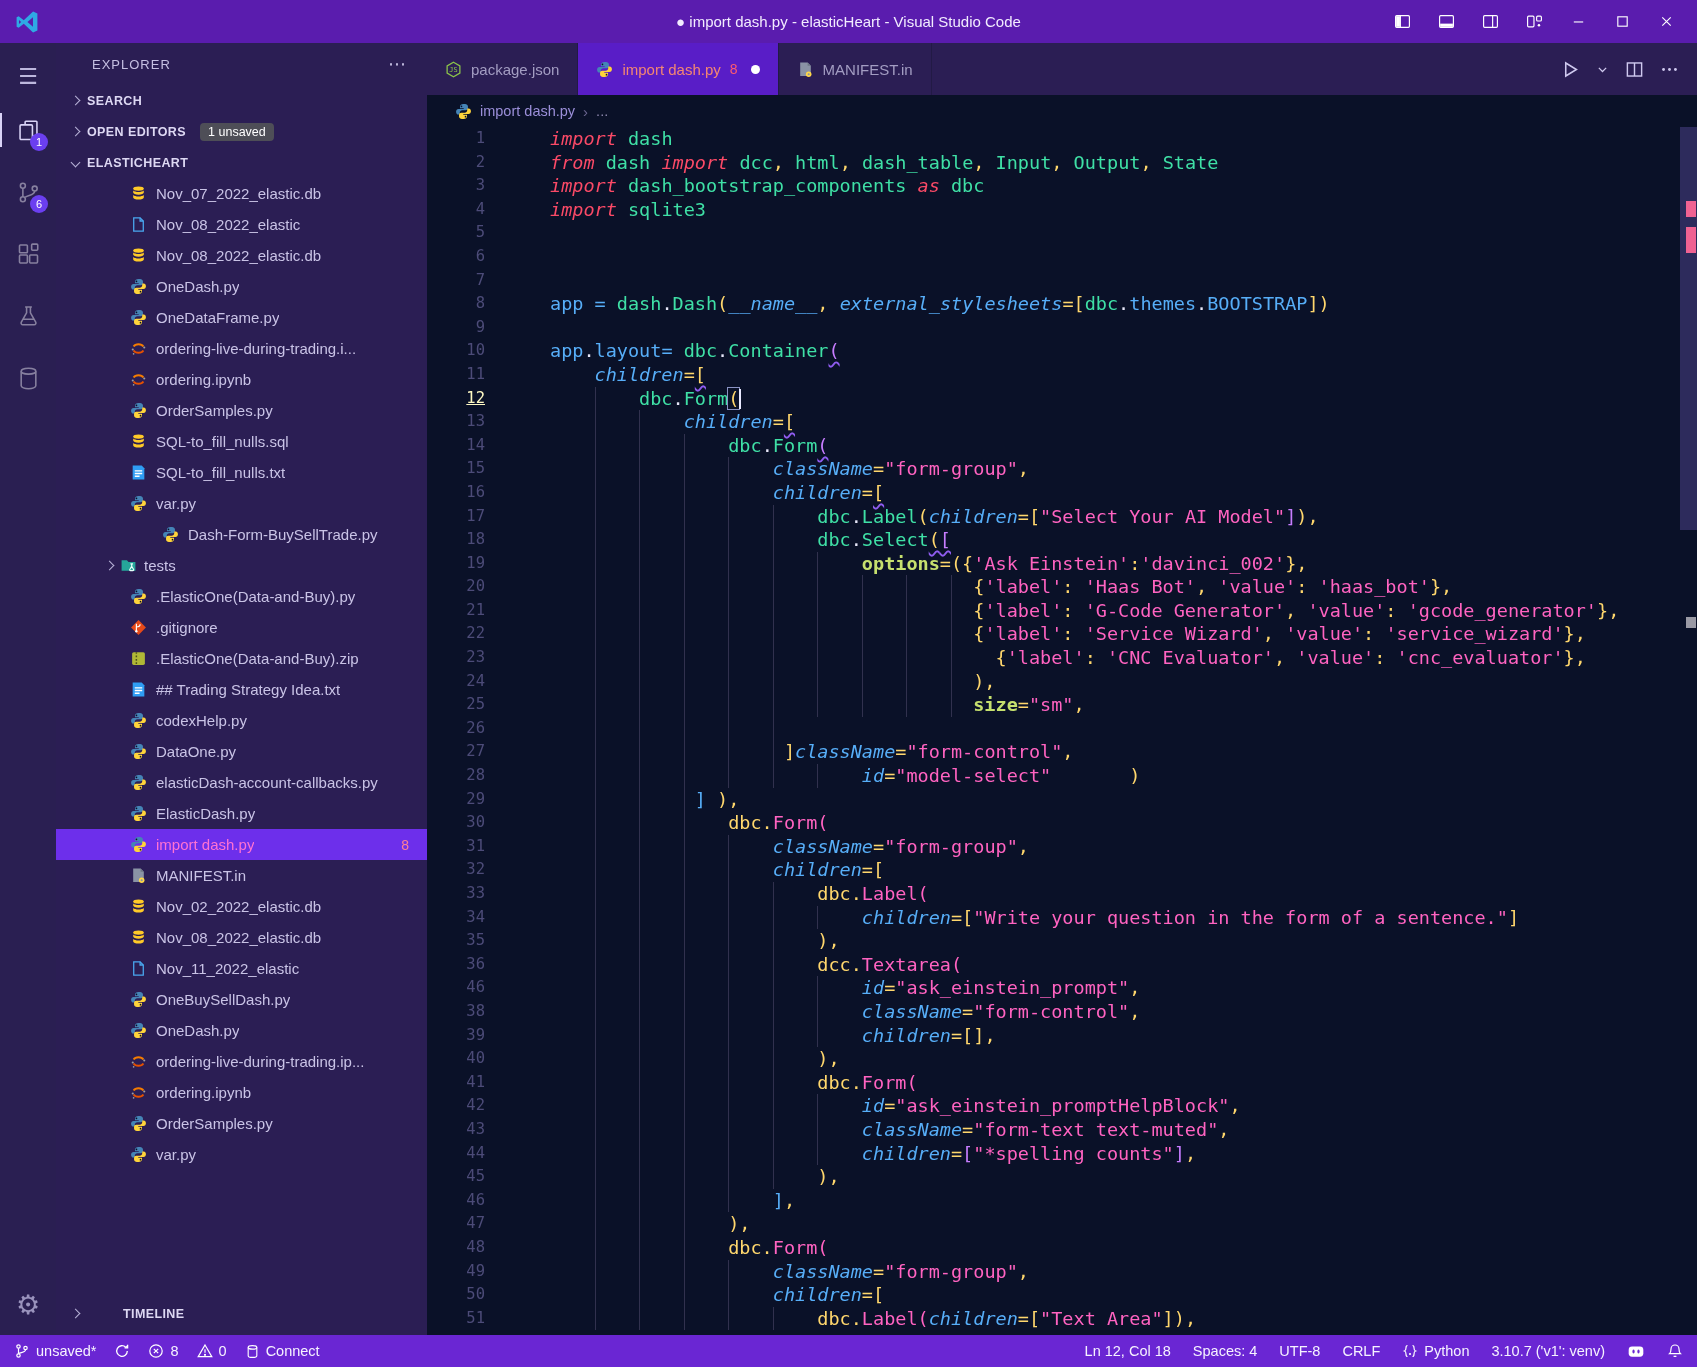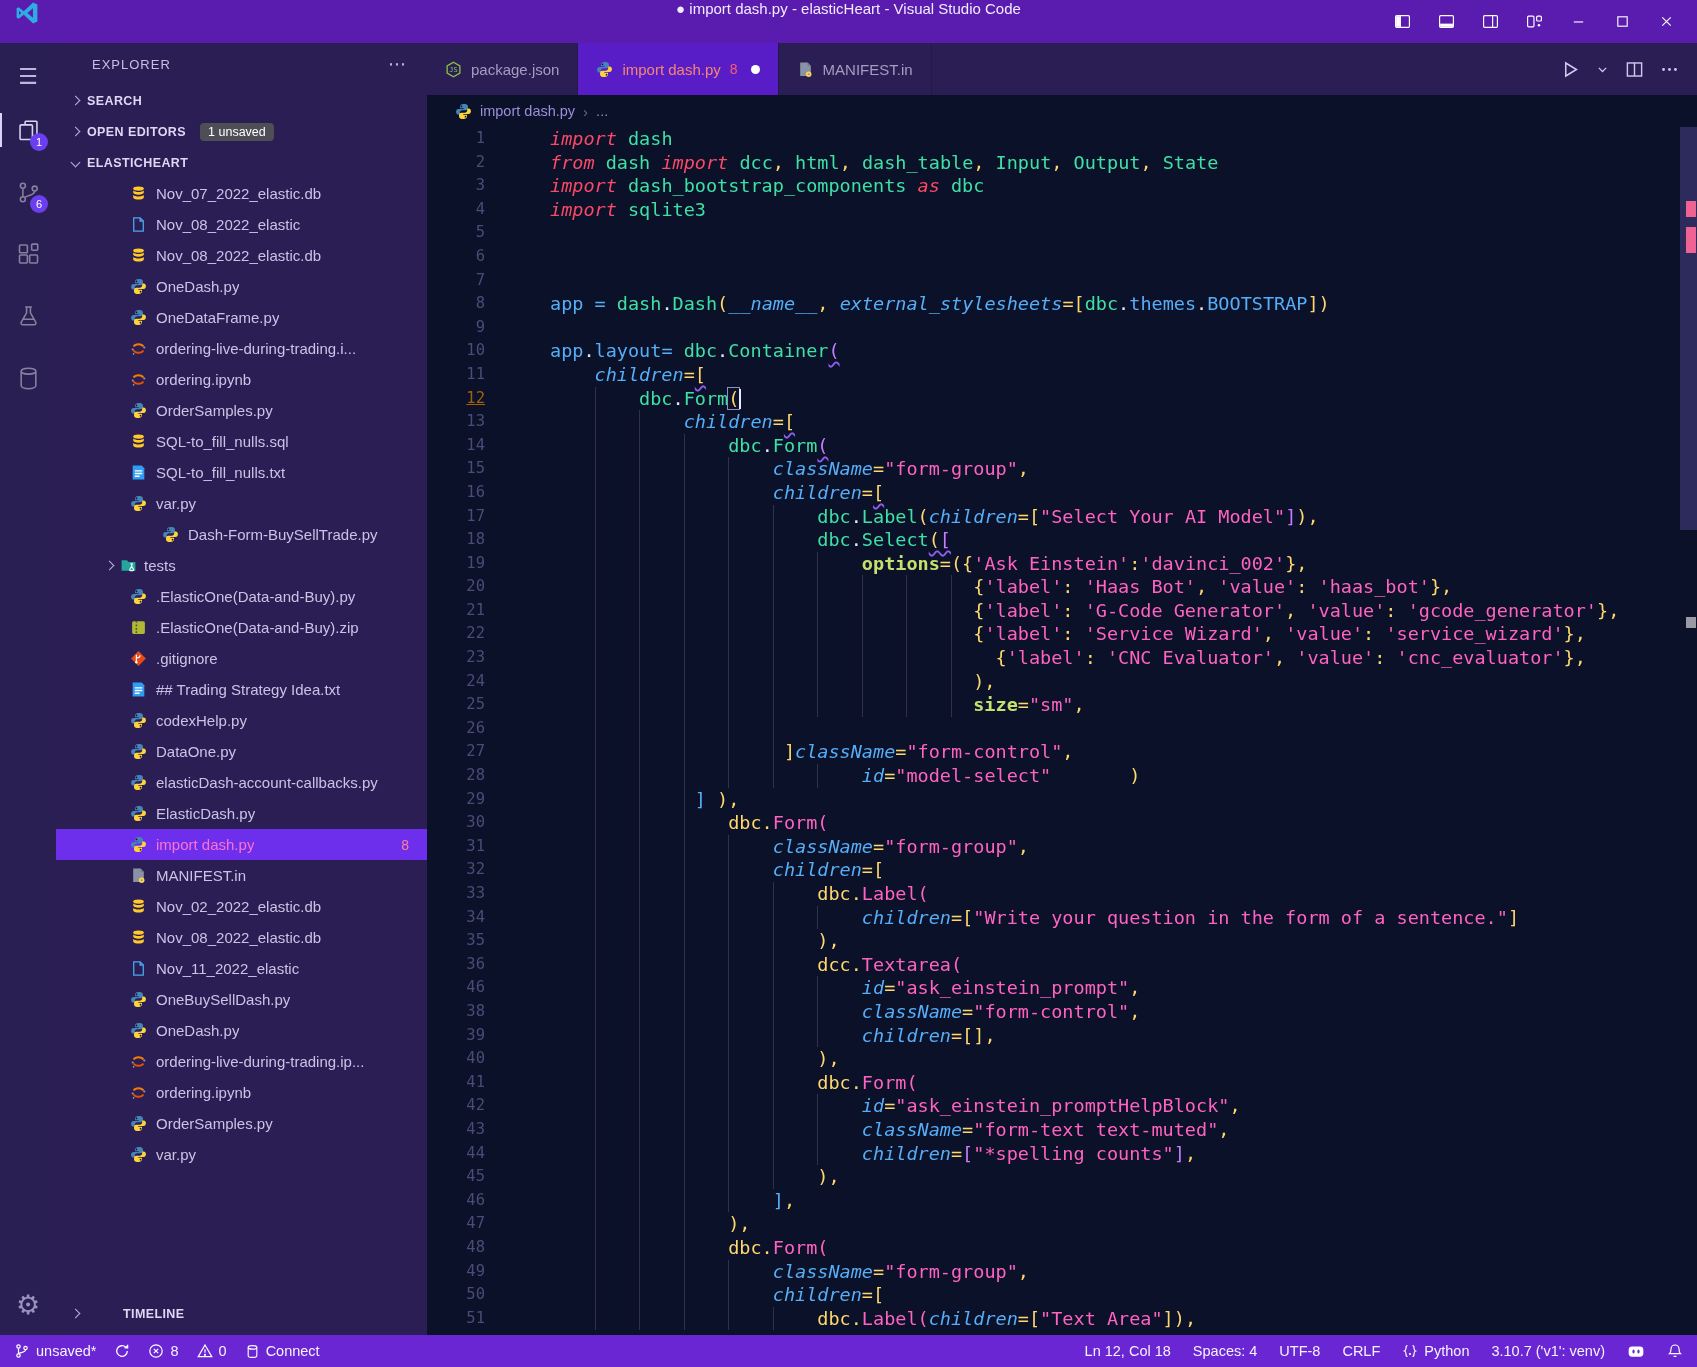--- a/index.html
+++ b/index.html
@@ -1,21 +1,21 @@
 <!DOCTYPE html>
 <html><head>
 <meta charset="utf-8">
 <style>
   * { margin:0; padding:0; box-sizing:border-box; }
   html,body { background:#000; }
   .window { position:relative; width:1697px; height:1367px; overflow:hidden;
             font-family:"Liberation Sans", sans-serif; background:#0a1128; }
 
   
-  .titlebar { height:43px; background:#5a1cae; display:flex; position:relative; color:#fff; }
+  .titlebar { height:43px; background:#5a1cae; display:flex; align-items:center; position:relative; color:#fff; }
   .vscode-logo { margin-left:14px; width:26px; height:26px; }
   .win-title { position:absolute; left:0; right:0; text-align:center; font-size:15px; color:#f2ecff; pointer-events:none; }
   .win-controls { margin-left:auto; display:flex; align-items:center; gap:26px; padding-right:22px; z-index:2; }
   .win-controls .wc { width:18px; height:18px; display:flex; align-items:center; justify-content:center; color:#fff; font-size:15px; }
 
   
   .body { display:flex; height:1292px; }
 
   .activitybar { width:56px; background:#2a1f52; display:flex; flex-direction:column; align-items:center; padding-top:12px; }
   .ab-menu { color:#bdb7dd; font-size:22px; height:44px; display:flex; align-items:center; }
@@ -58,21 +58,21 @@
   .editor-actions .ea { display:flex; align-items:center; }
 
   .breadcrumb { height:32px; display:flex; align-items:center; gap:8px; padding-left:28px; font-size:14.5px; color:#9b8fd9; background:#0a1128; }
   .breadcrumb .sep { color:#6b6590; font-size:15px; }
   .breadcrumb .more { color:#8d87ad; }
 
   
   .code { position:relative; flex:1; overflow:hidden; }
   .cline { display:flex; height:23.6px; }
   .gut { width:75px; padding-right:17px; text-align:right; color:#4c4b78; font:15.5px/23.6px "DejaVu Sans Mono", monospace; flex:none; }
-  .gut.cur { color:#a16207;text-decoration:underline; }
+  .gut.cur { color:#fef9c3;text-decoration:underline; }
   .lc { position:relative; flex:1; font:18.5px/23.6px "DejaVu Sans Mono", monospace; white-space:pre; color:#dfe3f7;margin-left:48px; }
   .guide { position:absolute; top:0; bottom:0; width:1px; background:#31314e; }
   .tk-k { color:#fb4a67; font-style:italic; }
   .tk-g { color:#3fe0a6; }
   .tk-b { color:#57aef8; }
   .tk-bi { color:#57aef8; font-style:italic; }
   .tk-y { color:#ffd76d; }
   .tk-v { color:#c77dff; }
   .tk-p { color:#ff63c1; }
   .tk-gb { color:#c6e06e; font-weight:bold; }
@@ -381,35 +381,35 @@
                 <circle fill="#0a1128" cx="6.1" cy="3.1" r=".8"></circle>
                 <path fill="#ffd43b" d="M8.1 15c1.9 0 3.2-.9 3.2-2.3V11H7.8v-.6h4.9c1.4 0 2.3-1.1 2.3-2.6S14.2 5.1 12.8 5.1h-1.3v1.7c0 1.3-1.1 2.4-2.4 2.4H5.8c-1.1 0-2 .9-2 2v1.5C3.8 14.1 5.1 15 6.5 15Z"></path>
                 <circle fill="#0a1128" cx="9.9" cy="12.9" r=".8"></circle>
               </svg>
             </span>
             <span class="fname">.ElasticOne(Data-and-Buy).py</span>
           </div>
           <div class="sb-row file-row">
             <span class="ficon">
               <svg viewBox="0 0 16 16" width="17" height="17">
-                <rect x="2" y="2" width="12" height="12" rx="1.5" fill="#b0b836"></rect>
-                <path stroke="#4c501a" stroke-width="1.4" stroke-dasharray="1.6 1.6" d="M6 2v12" fill="none"></path>
-              </svg>
-            </span>
-            <span class="fname">.ElasticOne(Data-and-Buy).zip</span>
-          </div>
-          <div class="sb-row file-row">
-            <span class="ficon">
-              <svg viewBox="0 0 16 16" width="17" height="17">
                 <path fill="#e64a19" d="M8 1 15 8 8 15 1 8Z"></path>
                 <path stroke="#fff" stroke-width="1.1" fill="none" d="M6 4.5v7M6 7.5c2.5 0 3.5-1 3.5-2.5"></path>
                 <circle cx="6" cy="11.5" r="1.1" fill="#fff"></circle>
               </svg>
             </span>
             <span class="fname">.gitignore</span>
+          </div>
+          <div class="sb-row file-row">
+            <span class="ficon">
+              <svg viewBox="0 0 16 16" width="17" height="17">
+                <rect x="2" y="2" width="12" height="12" rx="1.5" fill="#b0b836"></rect>
+                <path stroke="#4c501a" stroke-width="1.4" stroke-dasharray="1.6 1.6" d="M6 2v12" fill="none"></path>
+              </svg>
+            </span>
+            <span class="fname">.ElasticOne(Data-and-Buy).zip</span>
           </div>
           <div class="sb-row file-row">
             <span class="ficon">
               <svg viewBox="0 0 16 16" width="17" height="17">
                 <path fill="#2f9df4" d="M2.5 1.5h8.5l2.5 2.5v10.5h-11Z"></path>
                 <path stroke="#fff" stroke-width="1.3" d="M4.5 6.5h7M4.5 9h7M4.5 11.5h4.5" fill="none"></path>
               </svg>
             </span>
             <span class="fname">## Trading Strategy Idea.txt</span>
           </div>

